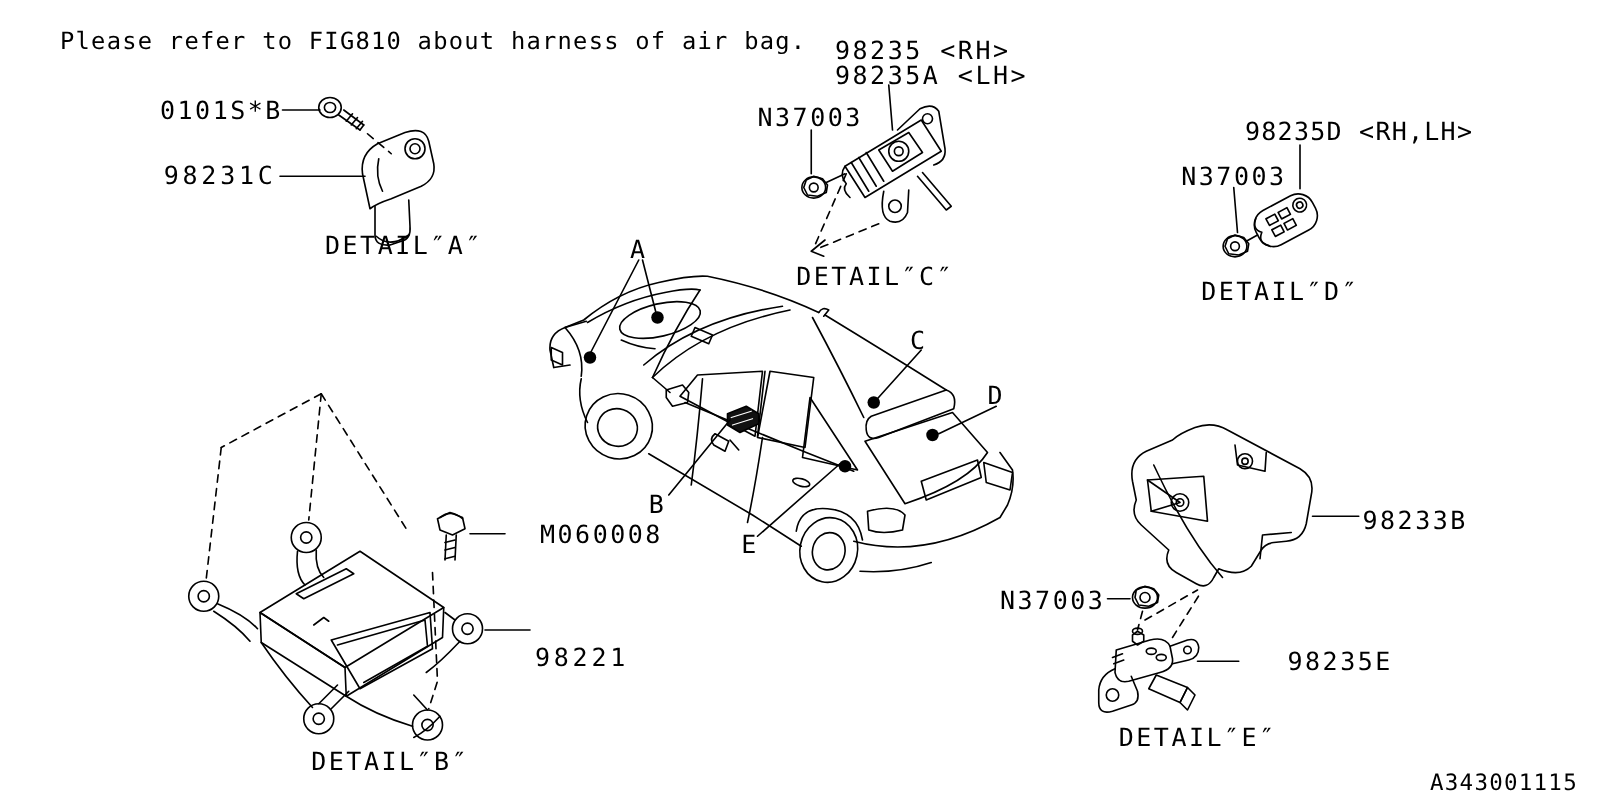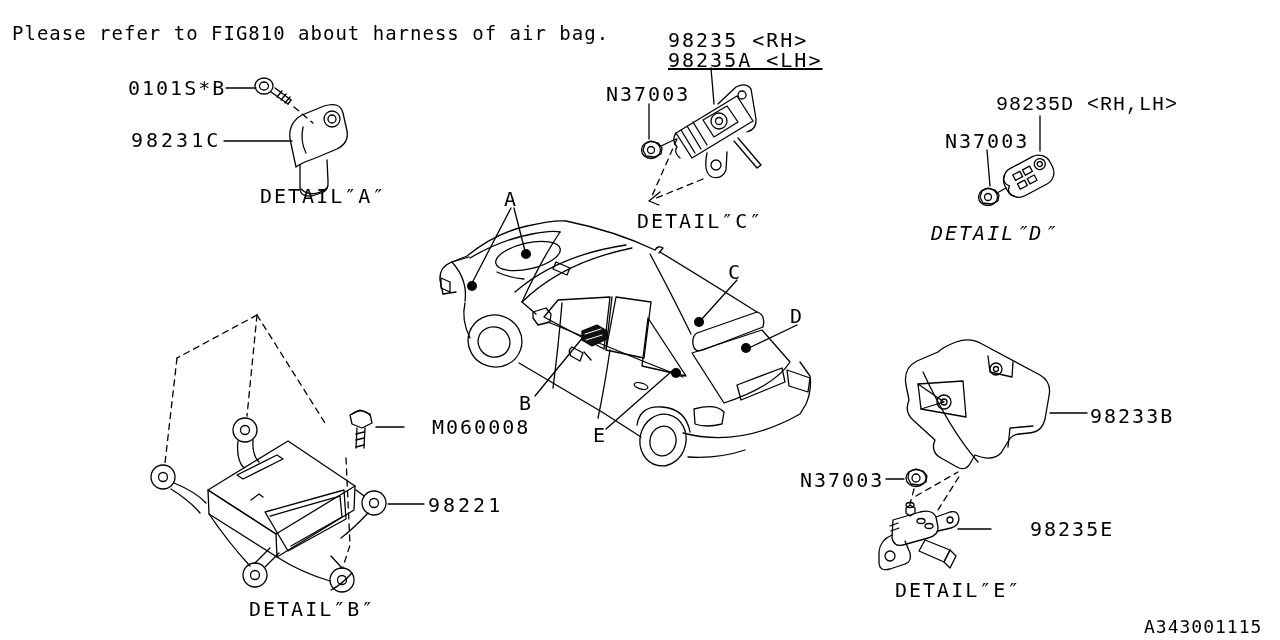--- a/index.html
+++ b/index.html
@@ -6,25 +6,25 @@
   #canvas{position:relative;width:1280px;height:640px;background:#ffffff;overflow:hidden;
           font-family:"DejaVu Sans Mono",monospace;color:#000;}
   svg{position:absolute;left:0;top:0;}
   svg path, svg circle, svg ellipse, svg rect, svg line{
       stroke:#000;fill:none;stroke-width:1.3;stroke-linecap:round;stroke-linejoin:round;}
   svg .dash{stroke-dasharray:6 5;}
   svg .dot{fill:#000;stroke:none;}
   svg .fillb{fill:#111;stroke:#000;}
   svg .wline{stroke:#fff;stroke-width:1;}
   .lbl{position:absolute;font-size:20px;letter-spacing:2px;line-height:1;white-space:nowrap;}
-  .note{font-size:19px;letter-spacing:1px;}
+  .note{font-size:19px;letter-spacing:1px;margin-left:36px;}
   .code{font-size:18px;letter-spacing:1px;}
   .marker{letter-spacing:0;}
   .sp3{letter-spacing:3px;}
-  .sp1{letter-spacing:1px;font-family:Liberation Mono, monospace;}
+  .sp1{letter-spacing:1px;}
 </style>
 </head>
 <body>
 
 <div id="canvas">
 
 <svg width="1280" height="640" viewBox="0 0 1280 640">
 
   <g>
     <g>
@@ -257,36 +257,36 @@
 
 </svg>
 
   <div class="lbl note" style="left:12px;top:24px;">Please refer to FIG810 about harness of air bag.</div>
 
   <div class="lbl" style="left:128px;top:78px;">0101S*B</div>
   <div class="lbl sp3" style="left:131px;top:130px;">98231C</div>
   <div class="lbl" style="left:260px;top:186px;">DETAIL″A″</div>
 
   <div class="lbl" style="left:668px;top:30px;text-align:center;">98235 &lt;RH&gt;</div>
-  <div class="lbl" style="left:668px;top:50px;text-decoration:underline;">98235A &lt;LH&gt;</div>
+  <div class="lbl" style="left:668px;top:50px;">98235A &lt;LH&gt;</div>
   <div class="lbl" style="left:606px;top:84px;">N37003</div>
   <div class="lbl" style="left:637px;top:211px;text-align:center;">DETAIL″C″</div>
 
   <div class="lbl sp1" style="left:996px;top:95px;">98235D &lt;RH,LH&gt;</div>
   <div class="lbl" style="left:945px;top:131px;">N37003</div>
-  <div class="lbl" style="left:931px;top:223px;font-style:italic;">DETAIL″D″</div>
+  <div class="lbl" style="left:961px;top:223px;">DETAIL″D″</div>
 
   <div class="lbl marker" style="left:504px;top:189px;">A</div>
   <div class="lbl marker" style="left:519px;top:393px;">B</div>
   <div class="lbl marker" style="left:728px;top:262px;">C</div>
   <div class="lbl marker" style="left:790px;top:306px;">D</div>
   <div class="lbl marker" style="left:593px;top:425px;">E</div>
 
   <div class="lbl" style="left:432px;top:417px;">M060008</div>
-  <div class="lbl sp3" style="left:428px;top:495px;">98221</div>
+  <div class="lbl sp3" style="left:428px;top:516px;">98221</div>
   <div class="lbl" style="left:221px;top:599px;margin-left:28px;">DETAIL″B″</div>
 
   <div class="lbl" style="left:1090px;top:406px;">98233B</div>
   <div class="lbl" style="left:800px;top:470px;">N37003</div>
   <div class="lbl" style="left:994px;top:519px;margin-left:36px;">98235E</div>
   <div class="lbl" style="left:895px;top:580px;">DETAIL″E″</div>
 
   <div class="lbl code" style="left:1144px;top:618px;">A343001115</div>
 </div>
 

